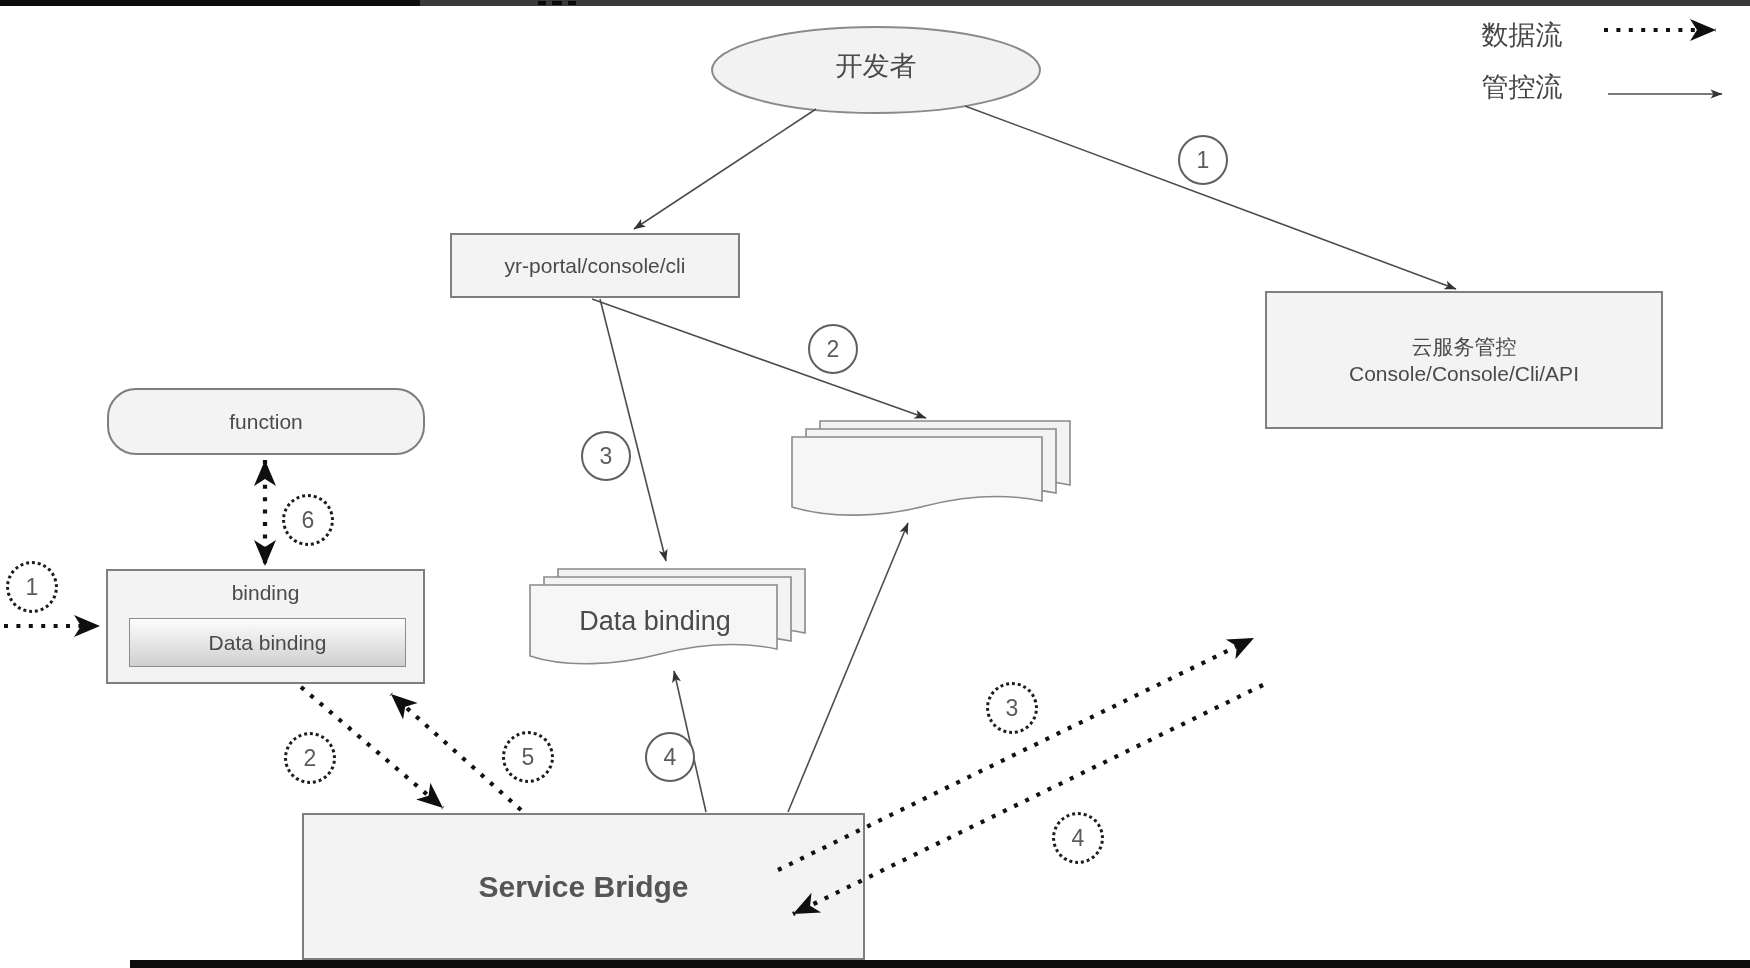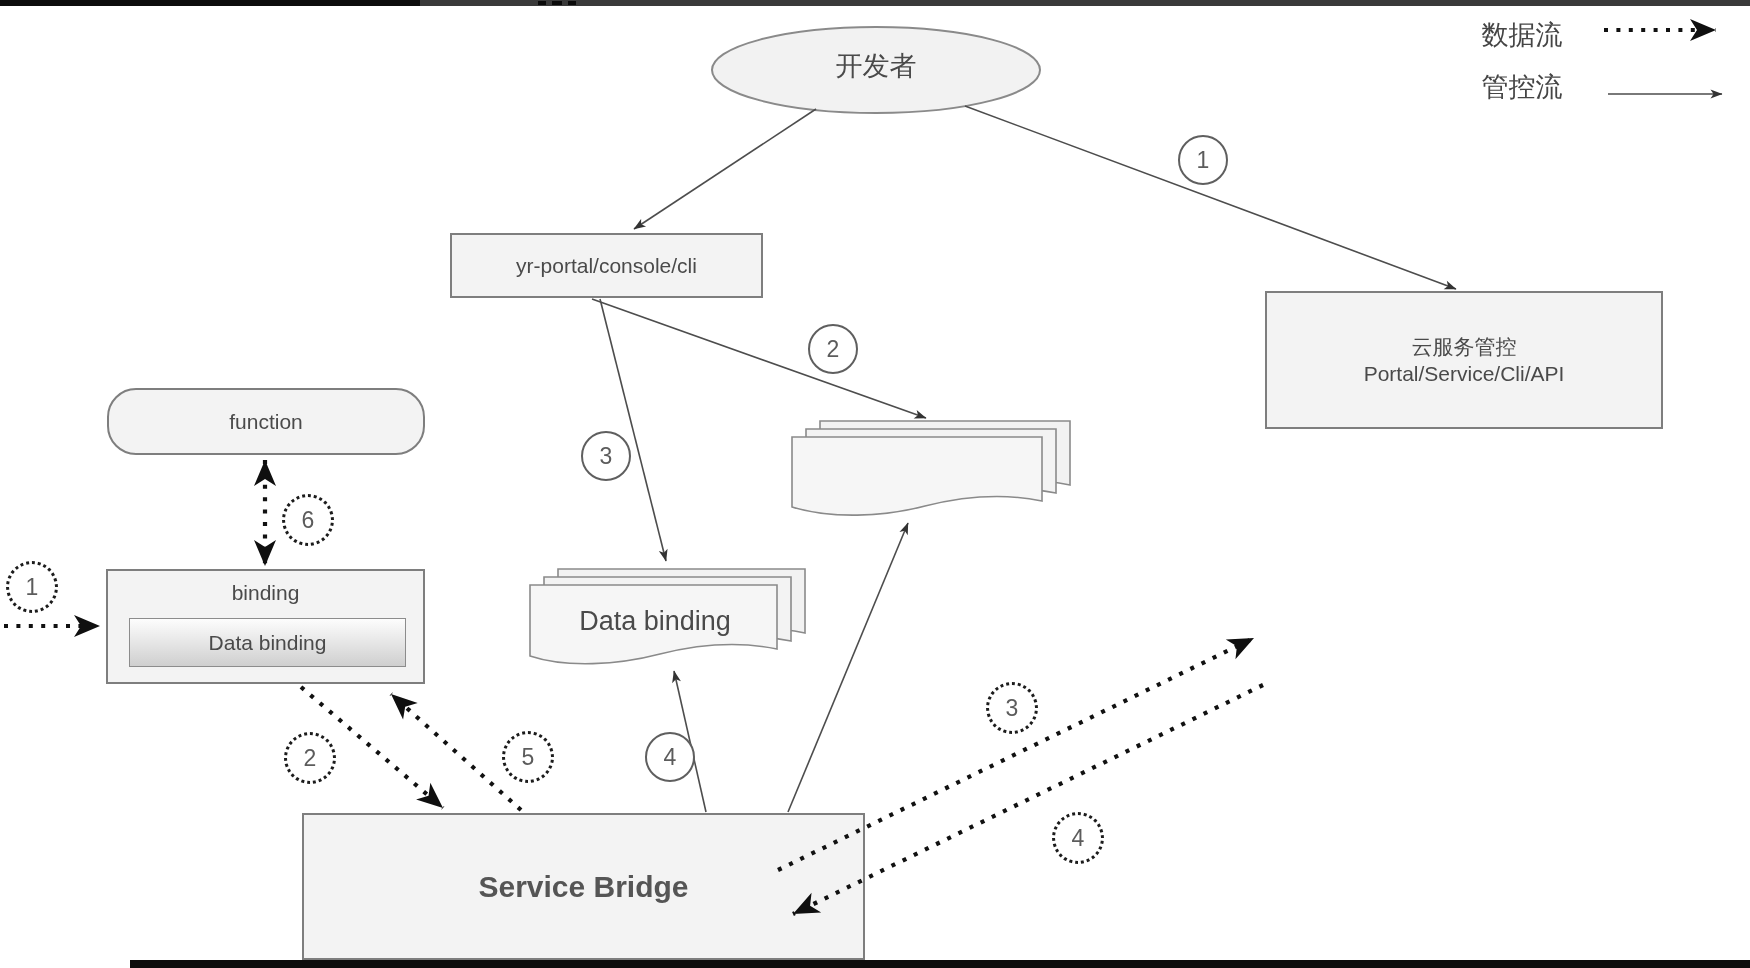--- a/index.html
+++ b/index.html
@@ -33,27 +33,27 @@
   .topbar-gray{position:absolute;left:420px;top:0;width:1330px;height:6px;background:#3a3a3a;}
   .glyph-remnant{position:absolute;background:#0a0a0a;}
   .bottombar{position:absolute;left:130px;top:960px;width:1620px;height:8px;background:#0d0d0d;}
 </style>
 </head>
 <body>
 
 <div id="stage" style="--node-fill: #f3f3f3; --node-stroke: #7e7e7e; --label-color: #4a4a4a;">
 
   <div class="lay-nodes">
-    <div class="node" style="left:450px;top:233px;width:313px;height:65px;">
+    <div class="node" style="left:450px;top:233px;width:290px;height:65px;">
       <div class="ln">yr-portal/console/cli</div>
     </div>
 
     <div class="node" style="left:1265px;top:291px;width:398px;height:138px;">
       <div class="ln">云服务管控</div>
-      <div class="ln">Portal/Service/Cli/API</div>
+      <div class="ln">Console/Console/Cli/API</div>
     </div>
 
     <div class="node" style="left:107px;top:388px;width:318px;height:67px;border-radius:29px;">
       <div class="ln">function</div>
     </div>
 
     <div class="node" style="left:106px;top:569px;width:319px;height:115px;justify-content:flex-start;padding-top:8px;">
       <div class="ln">binding</div>
     </div>
     <div class="inner-box" style="left:129px;top:618px;width:277px;height:49px;">

